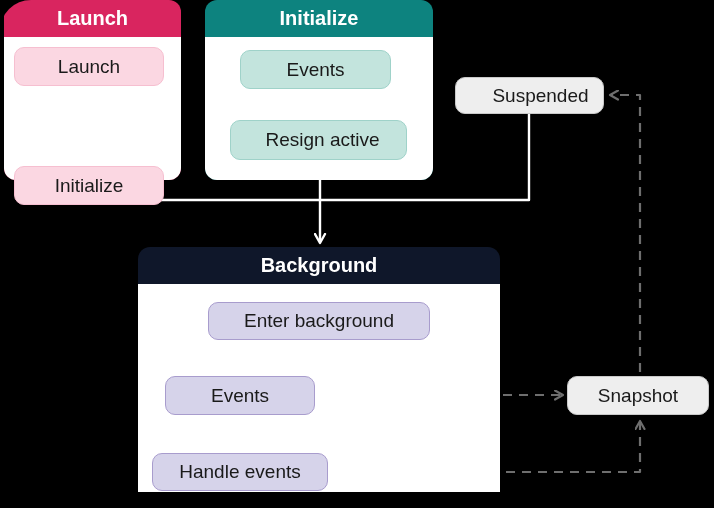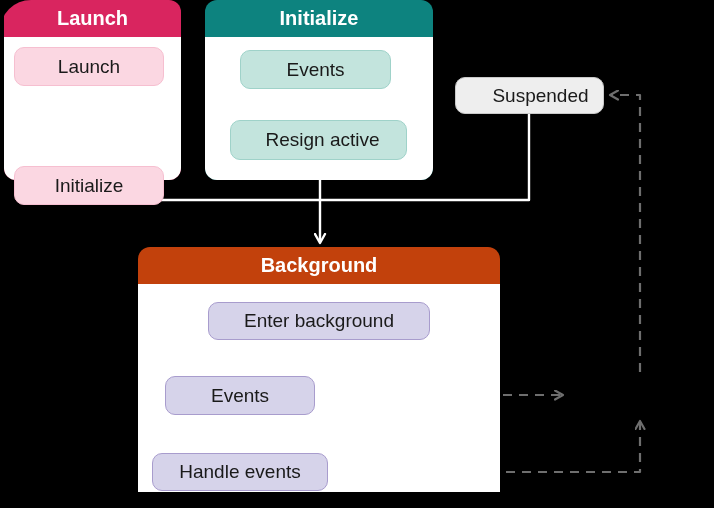--- a/index.html
+++ b/index.html
@@ -53,21 +53,21 @@
   #group-launch .group-body { height: 143px; }
 
   #group-foreground {
     left: 205px; top: 0px; width: 228px; height: 180px;
     background: #0d837f;
   }
   #group-foreground .group-body { height: 143px; }
 
   #group-background {
     left: 138px; top: 247px; width: 362px; height: 258px;
-    background: #c2410c;
+    background: #0f172a;
   }
   #group-background .group-body { height: 221px; }
 
   
   .node {
     position: absolute;
     box-sizing: border-box;
     display: flex;
     align-items: center;
     justify-content: center;
@@ -181,14 +181,15 @@
   <div class="node pink" id="node-initialize">Initialize</div>
 
   <div class="node teal" id="node-events-fg">Events</div>
   <div class="node teal" id="node-resign-active">Resign active</div>
 
   <div class="node purple" id="node-enter-background">Enter background</div>
   <div class="node purple" id="node-events-bg">Events</div>
   <div class="node purple" id="node-handle-events">Handle events</div>
 
   <div class="node grey" id="node-suspended">Suspended</div>
+  <div class="node grey" id="node-snapshot">Snapshot</div>
 
 </div>
 
 </body></html>

